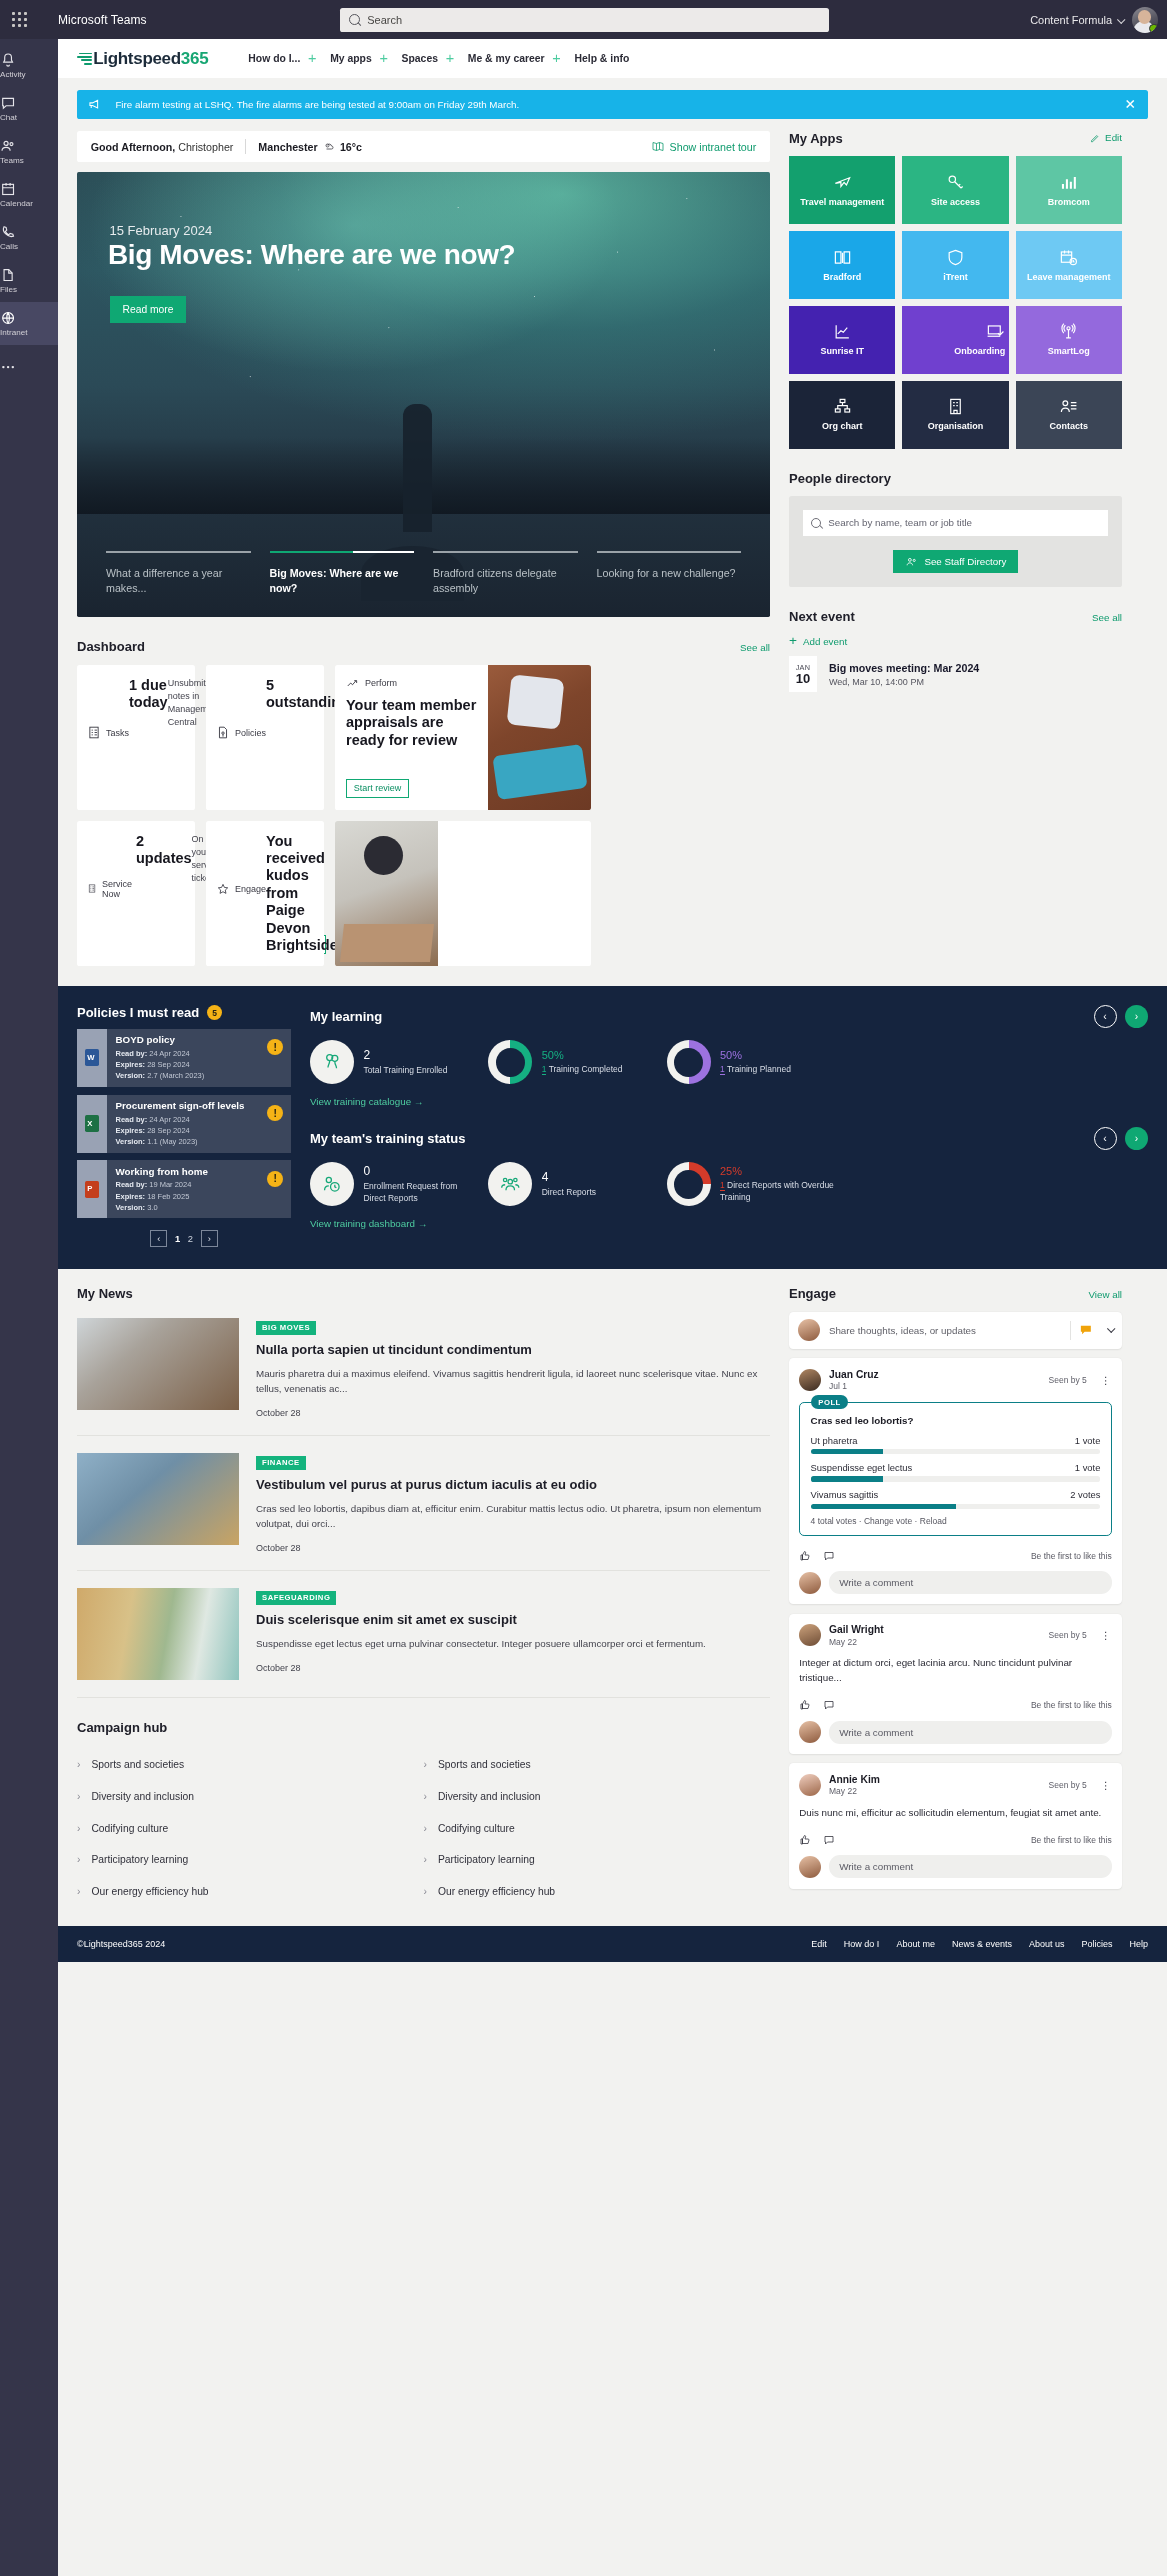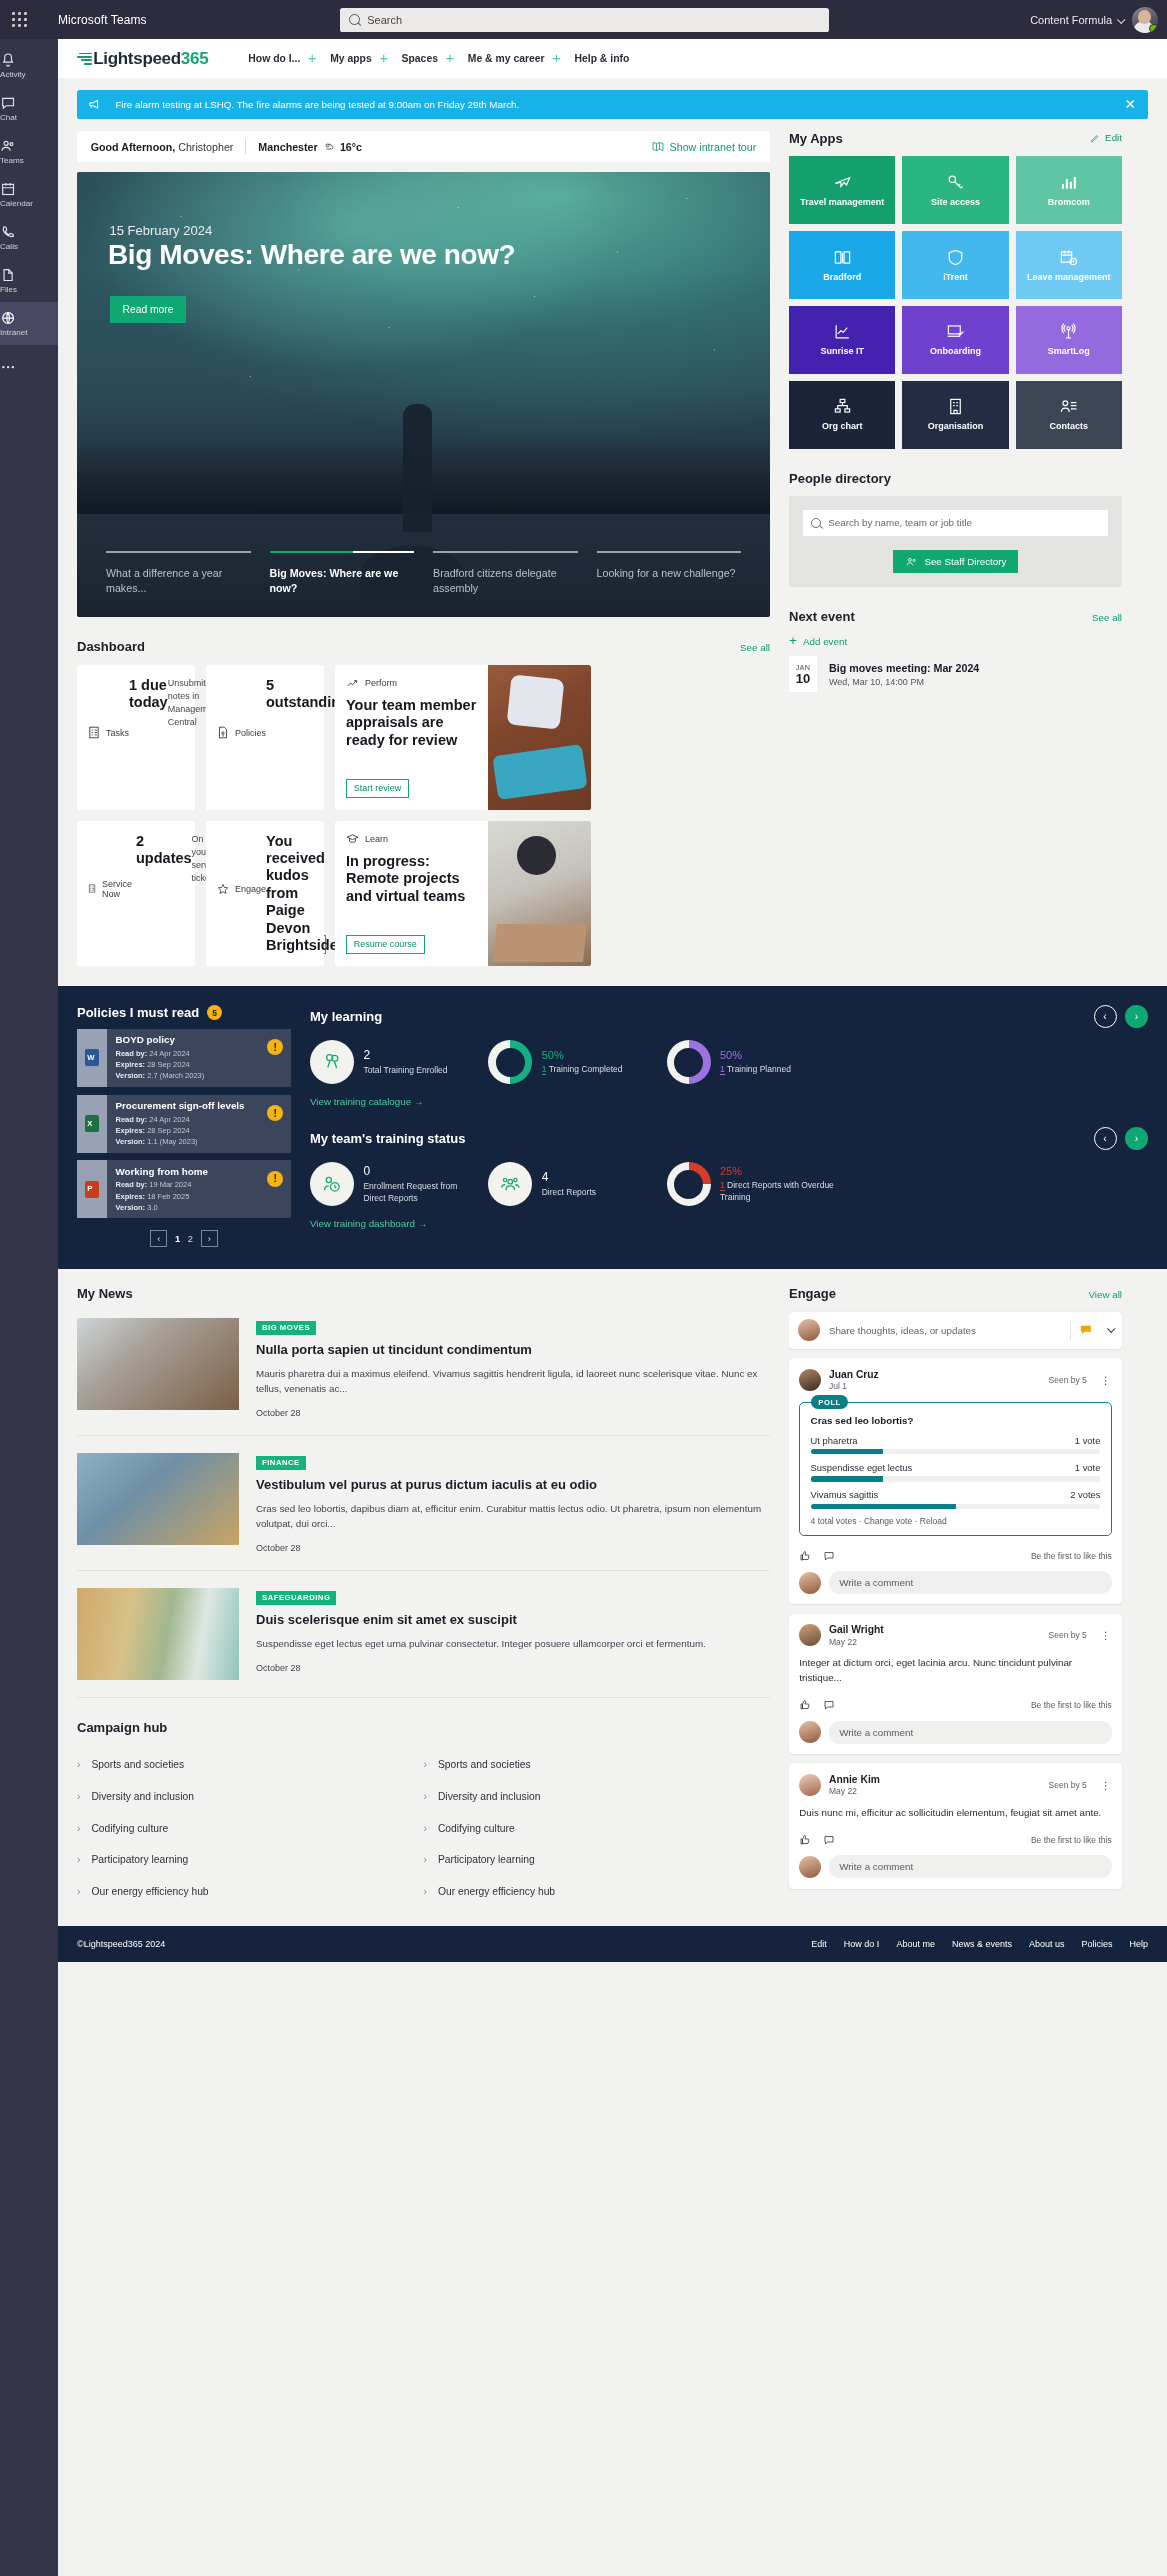--- a/index.html
+++ b/index.html
@@ -467,33 +467,20 @@
               </svg>
             <span>Engage</span>
           </div>
           <div class="big">You received kudos from Paige Devon Brightside</div>
           <div class="dbtns">
               <button class="obtn">Give kudos</button>
             </div>
         </div>
 
         <div class="dcard w2">
-          <div class="inner">
-            <div class="kicker">
-              <svg width="13" height="12" viewBox="0 0 22 20" fill="none" stroke="#32323c" stroke-width="1.5">
-                  <path d="M2 7l9-4 9 4-9 4z"></path>
-                  <path d="M6 9v5c0 2 10 2 10 0V9"></path>
-                </svg>
-              <span>Learn</span>
-            </div>
-            <div class="big">In progress: Remote projects and virtual teams</div>
-            <div class="dbtns">
-                <button class="obtn">Resume course</button>
-              </div>
-          </div>
           <div class="dphoto desk"></div>
         </div>
       </div>
     </div>
 
     <div class="colside">
       <div class="sechead" style="margin-top:12px">
         <h2>My Apps</h2>
         <span class="seeall" style="display:flex;align-items:center;gap:5.1px">
           <svg width="10.3" height="10.3" viewBox="0 0 20 20" fill="none" stroke="#0f9b6e" stroke-width="1.6">
@@ -543,21 +530,21 @@
             </svg>
             <span style="color:#fff;font-size:9px;font-weight:bold;text-align:center;line-height:1.22">Leave management</span>
           </div>
           <div class="apptile" style="background: rgb(68, 34, 176); height: 68px; display: flex; flex-direction: column; align-items: center; justify-content: center; gap: 5.1px; cursor: pointer; padding: 3.4px;">
             <svg width="19" height="19" viewBox="0 0 24 24" fill="none" stroke="#fff" stroke-width="1.5">
               <path d="M4 4v16h16"></path>
               <path d="M6 15l4-4 3 2 5-6"></path>
             </svg>
             <span style="color:#fff;font-size:9px;font-weight:bold;text-align:center;line-height:1.22">Sunrise IT</span>
           </div>
-          <div class="apptile" style="background: rgb(112, 64, 207); height: 68px; display: flex; flex-direction: column; align-items: center; justify-content: center; gap: 5.1px; cursor: pointer; padding: 3.4px;">
+          <div class="apptile" style="background: rgb(112, 64, 207); height: 68px; display: flex; flex-direction: column; align-items: flex-end; justify-content: center; gap: 5.1px; cursor: pointer; padding: 3.4px;">
             <svg width="19" height="19" viewBox="0 0 24 24" fill="none" stroke="#fff" stroke-width="1.5">
               <rect x="3" y="5" width="15" height="10"></rect>
               <path d="M2 18h16"></path>
               <path d="M15 14l2.5 2.5L22 12"></path>
             </svg>
             <span style="color:#fff;font-size:9px;font-weight:bold;text-align:center;line-height:1.22">Onboarding</span>
           </div>
           <div class="apptile" style="background: rgb(148, 105, 221); height: 68px; display: flex; flex-direction: column; align-items: center; justify-content: center; gap: 5.1px; cursor: pointer; padding: 3.4px;">
             <svg width="19" height="19" viewBox="0 0 24 24" fill="none" stroke="#fff" stroke-width="1.5">
               <circle cx="12" cy="8" r="2"></circle>

